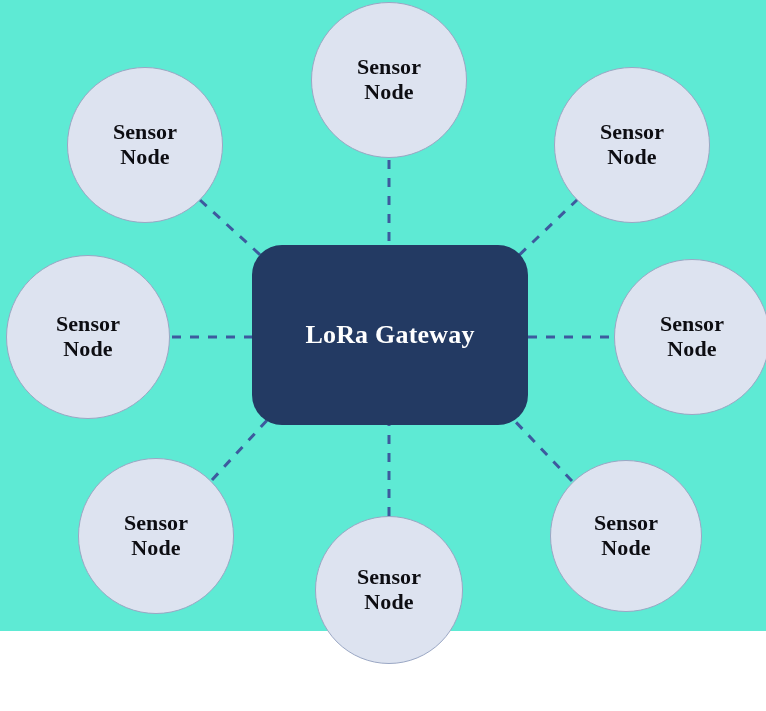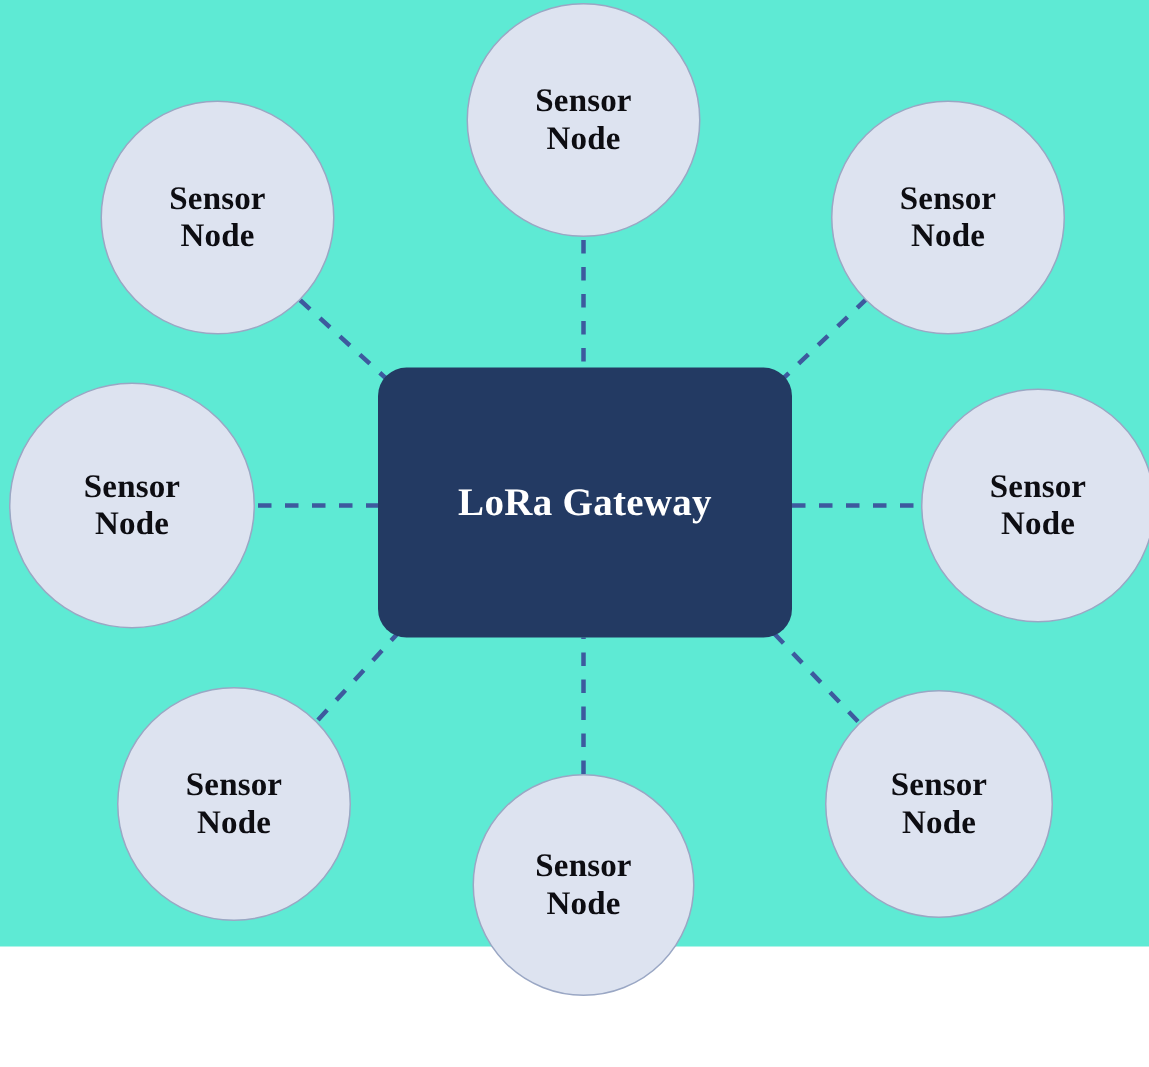--- a/index.html
+++ b/index.html
@@ -105,17 +105,17 @@
       <div class="node sensor-node" id="node-bottom-right" style="left: 550px; top: 460px; width: 152px; height: 152px; background: rgb(221, 227, 240); border-color: rgb(154, 167, 196); color: rgb(13, 13, 18);">
         <span class="label">Sensor
 Node</span>
       </div>
       <div class="node sensor-node" id="node-bottom" style="left: 315px; top: 516px; width: 148px; height: 148px; background: rgb(221, 227, 240); border-color: rgb(154, 167, 196); color: rgb(13, 13, 18);">
         <span class="label">Sensor
 Node</span>
       </div>
     </div>
 
-  <div class="node gateway-node" id="gateway" style="left: 252px; top: 245px; width: 276px; height: 180px; border-radius: 19px; background: rgb(35, 58, 99); color: rgb(255, 255, 255);">
+  <div class="node gateway-node" id="gateway" style="left: 252px; top: 245px; width: 276px; height: 180px; border-radius: 30px; background: rgb(35, 58, 99); color: rgb(255, 255, 255);">
     <span class="label">LoRa Gateway</span>
   </div>
 
 </div>
 
 </body></html>

